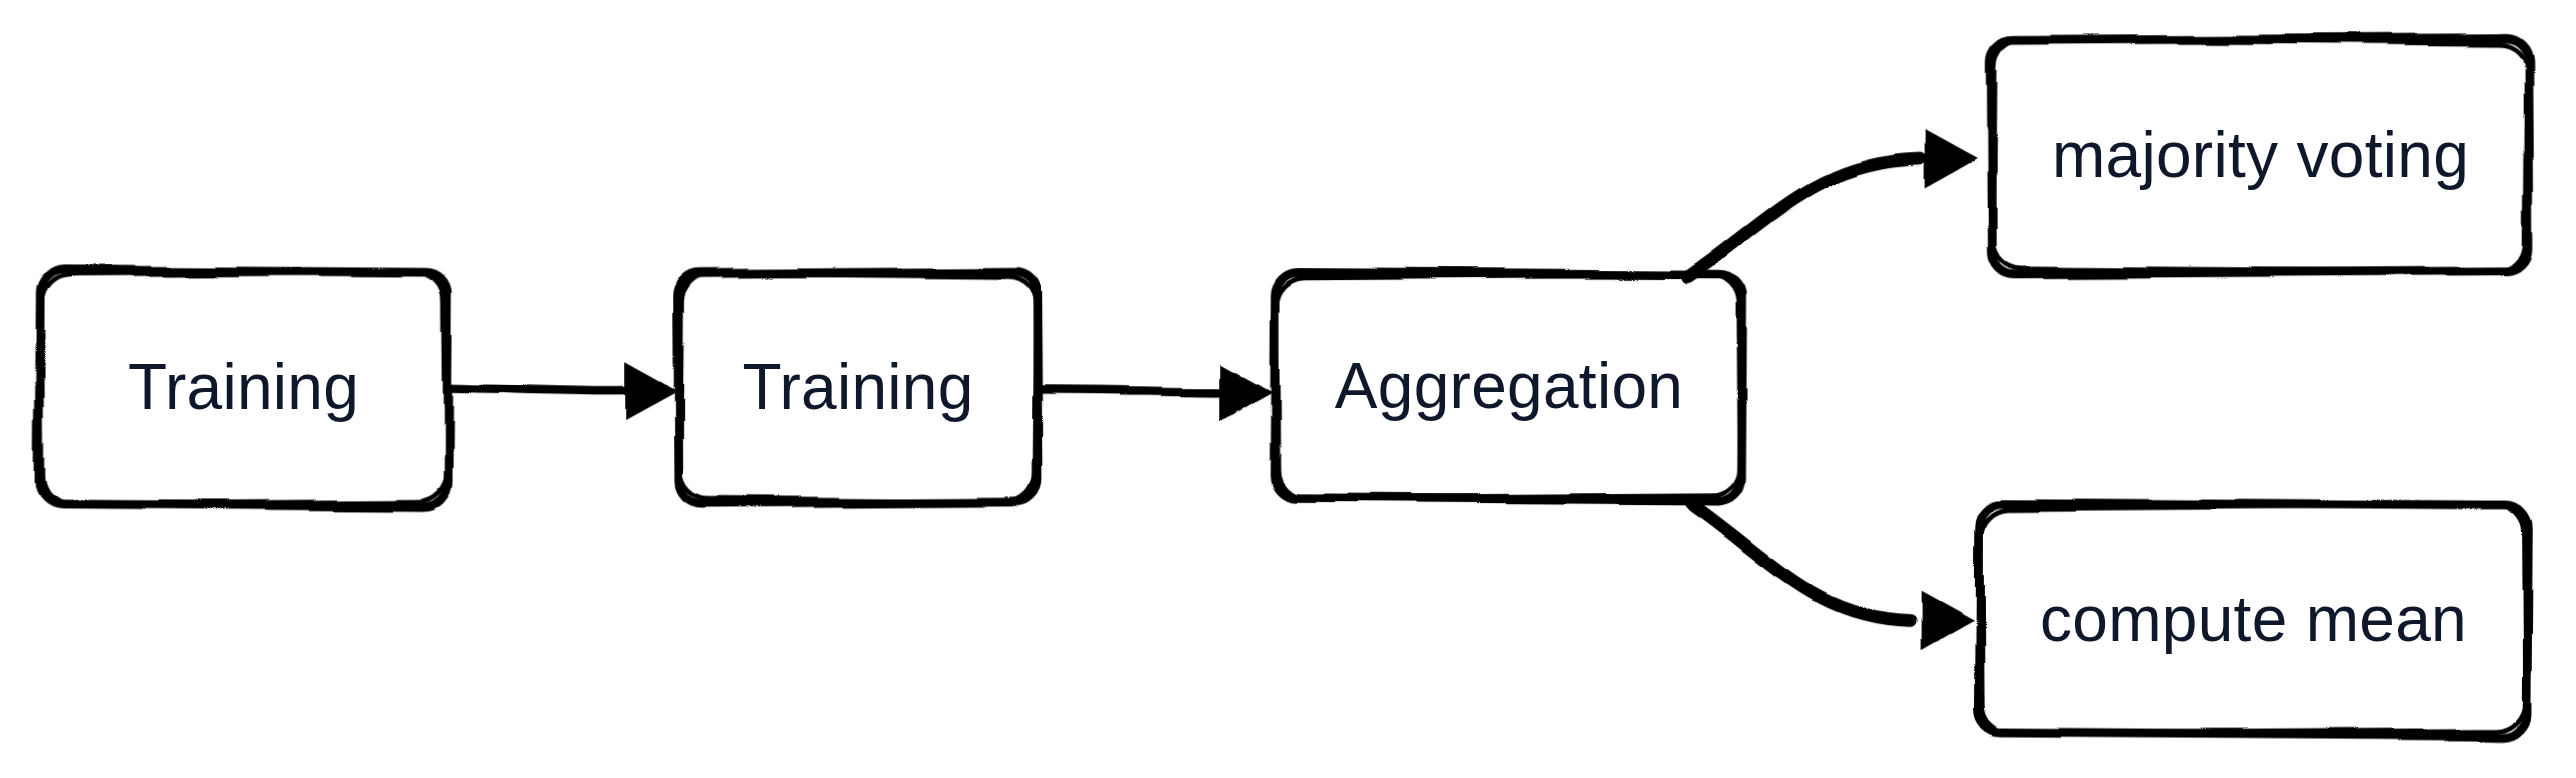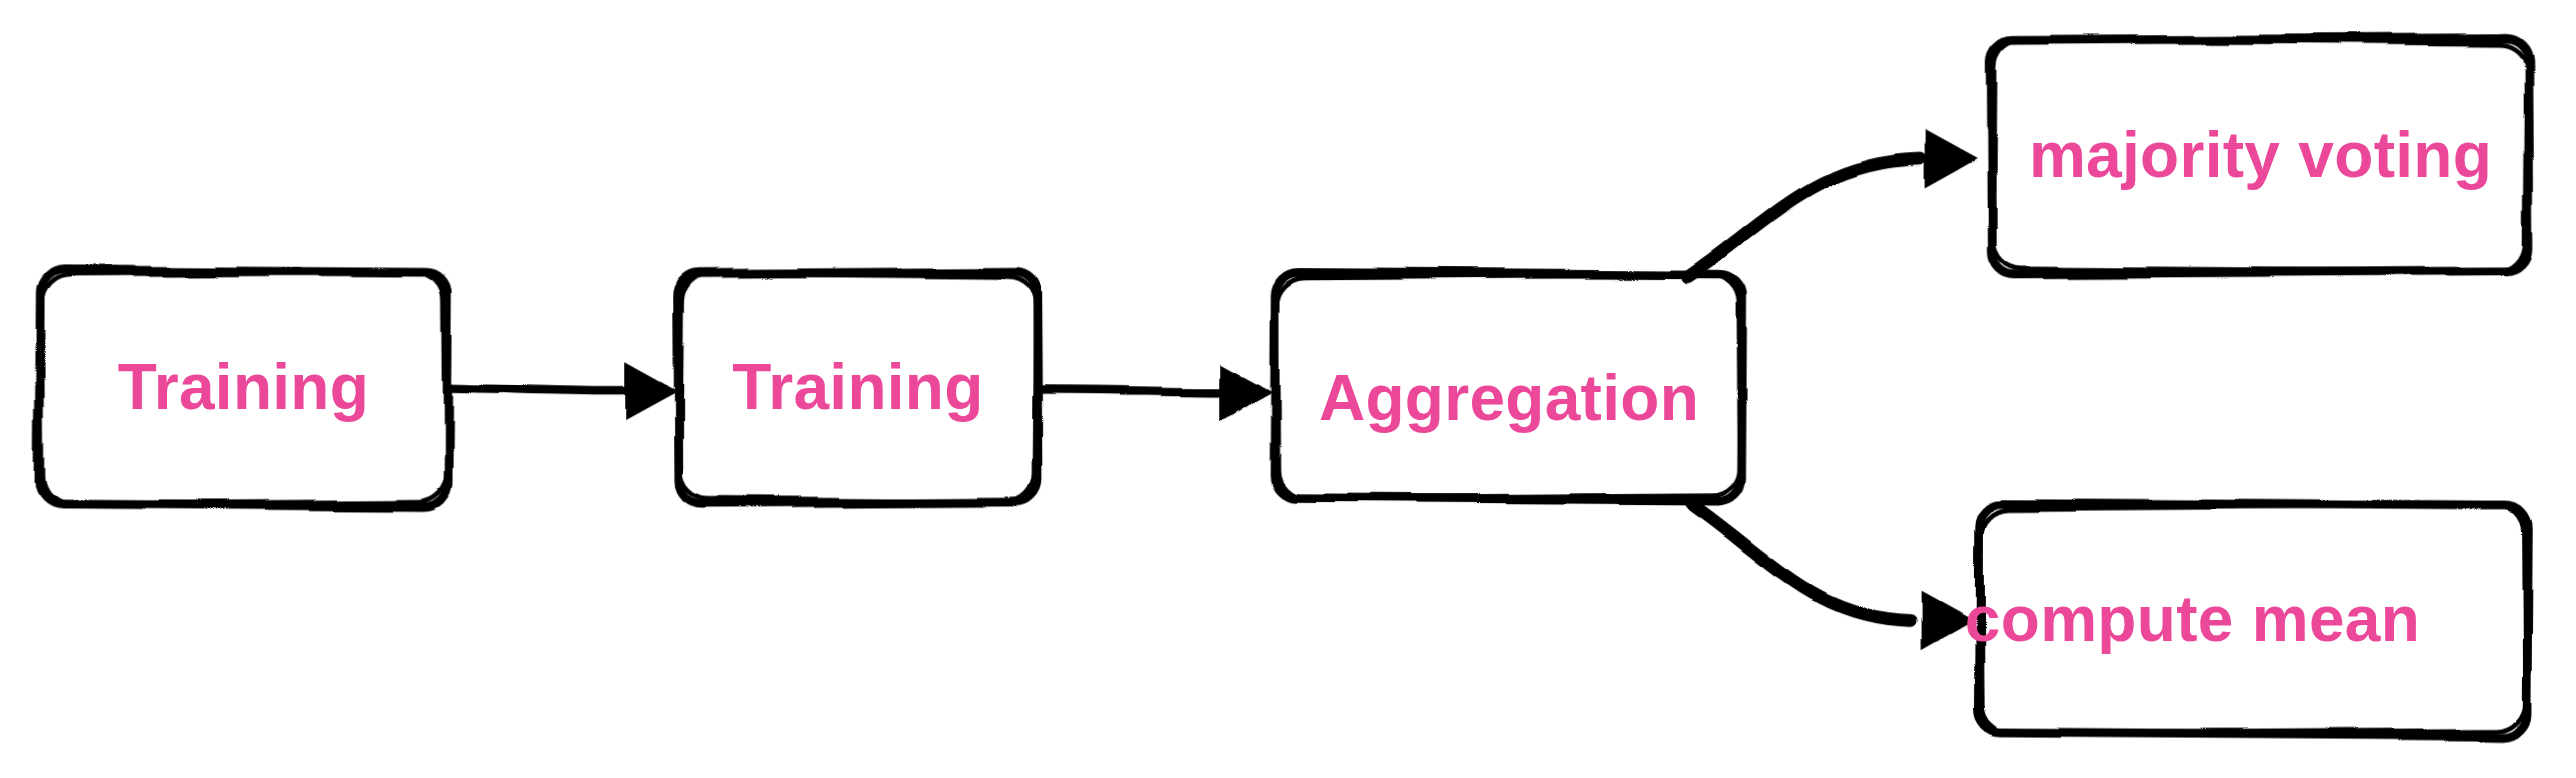--- a/index.html
+++ b/index.html
@@ -26,25 +26,24 @@
     display: block;
   }
   .node-label {
     position: absolute;
     display: flex;
     align-items: center;
     justify-content: center;
     text-align: center;
     font-size: 64px;
     line-height: 1.15;
-    color: #ec4899;
+    color: #0f172a;
     letter-spacing: 0.3px;
     white-space: nowrap;
     pointer-events: none;
-    font-weight: bold;
   }
   .box-outer { fill: #ffffff; stroke: #000000; stroke-width: 13; }
   .box-inner { fill: none;    stroke: #000000; stroke-width: 7;  }
   .edge-line      { fill: none; stroke: #000000; stroke-linecap: round; }
   .edge-line.thin  { stroke-width: 12.5; }
   .edge-line.thick { stroke-width: 19; }
   .arrow-head { fill: #000000; stroke: none; }
 </style>
 </head>
 <body>
@@ -106,20 +105,20 @@
         <polygon class="arrow-head" points="2863,882 2941,925 2863,969"></polygon>
       </g>
 
     </g>
   </svg>
 
   <div class="node-label" style="left:40px;  top:271px; width:407px; height:234px;">Training</div>
 
   <div class="node-label" style="left:678px; top:272px; width:360px; height:231px;text-align:center;">Training</div>
 
-  <div class="node-label" style="left:1275px; top:286px; width:468px; height:226px;">Aggregation</div>
+  <div class="node-label" style="left:1275px; top:274px; width:468px; height:226px;">Aggregation</div>
 
   <div class="node-label" style="left:1992px; top:39px;  width:537px; height:233px;">majority voting</div>
 
-  <div class="node-label" style="left:1918px; top:505px; width:549px; height:229px;">compute mean</div>
+  <div class="node-label" style="left:1979px; top:505px; width:549px; height:229px;">compute mean</div>
 
 </div>
 
 
 </body></html>

